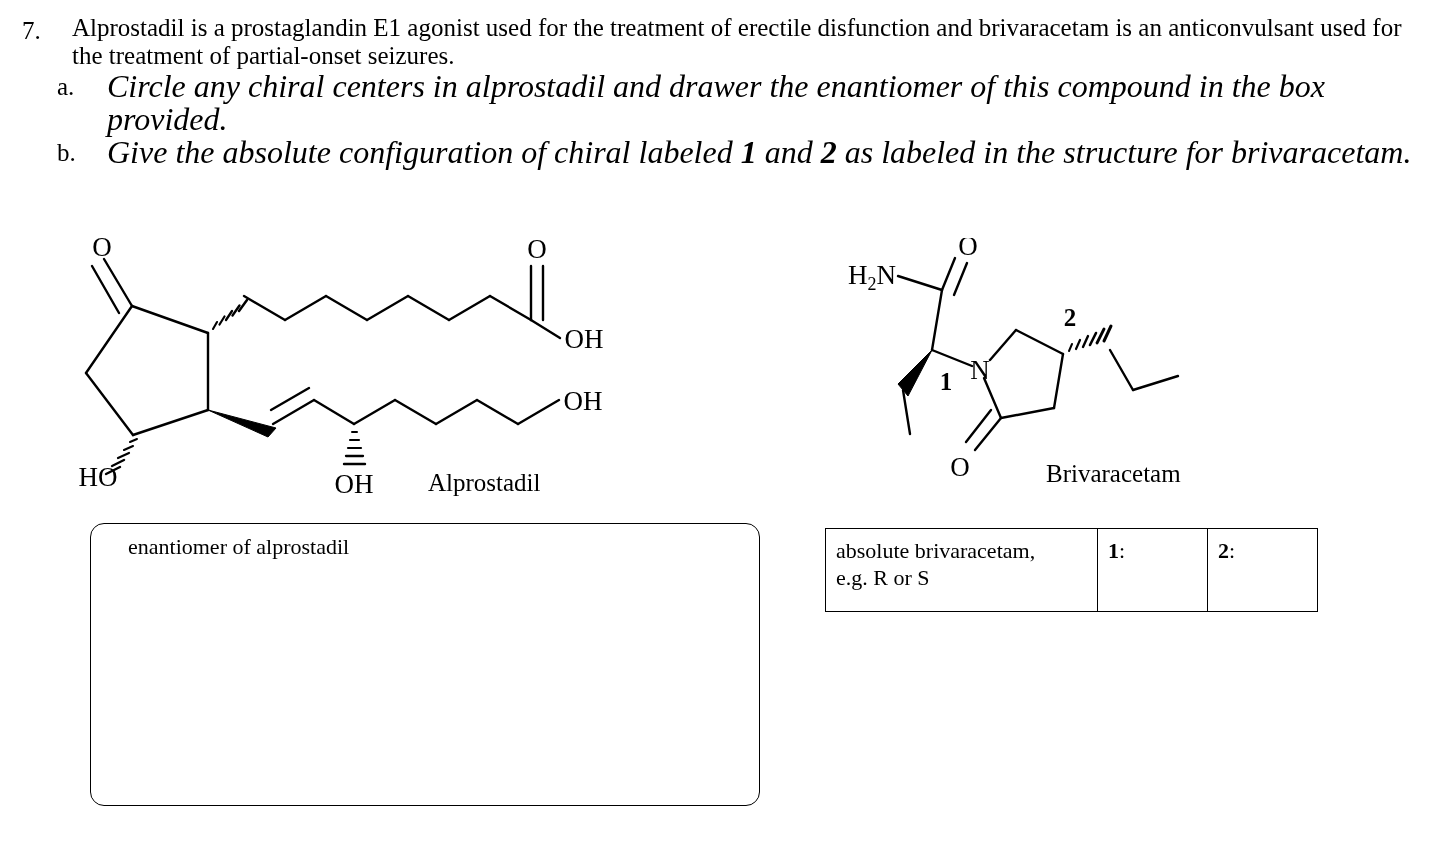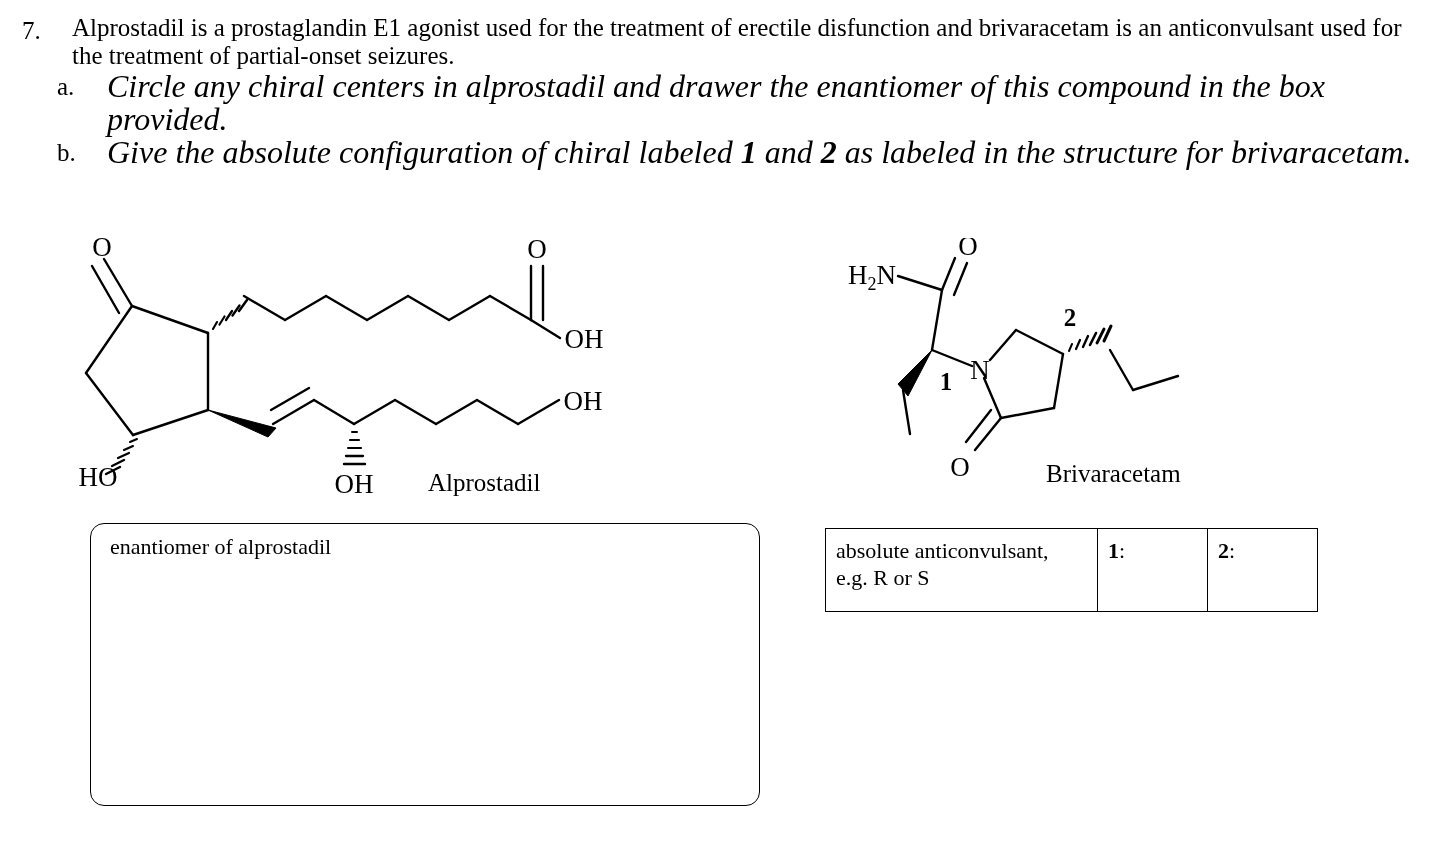--- a/index.html
+++ b/index.html
@@ -49,21 +49,21 @@
   .answer-box{
     position:absolute;
     left:90px; top:523px;
     width:670px; height:283px;
     border:1.6px solid #000;
     border-radius:14px;
     box-sizing:border-box;
   }
   .answer-box-label{
     position:absolute;
-    left:110px; top:533px;
+    left:128px; top:533px;
     font-size:22px; line-height:28px;
   }
 
   .config-table{
     position:absolute;
     left:825px; top:528px;
     border-collapse:collapse;
   }
   .config-table td{
     border:1.6px solid #000;
@@ -232,20 +232,20 @@
 </svg>
 </div>
 
 <div class="answer-box"></div>
 <div class="answer-box-label">enantiomer of alprostadil</div>
 
 <table class="config-table">
   <tbody>
       <tr>
     <td class="cell-desc">
-      <div>absolute anticonvulsant,</div>
+      <div>absolute brivaracetam,</div>
       <div>e.g. R or S</div>
     </td>
     <td class="cell-num"><b>1</b><span>:</span><span></span></td>
     <td class="cell-num"><b>2</b><span>:</span><span></span></td>
   </tr>
 </tbody>
   </table>
 
 </body></html>

